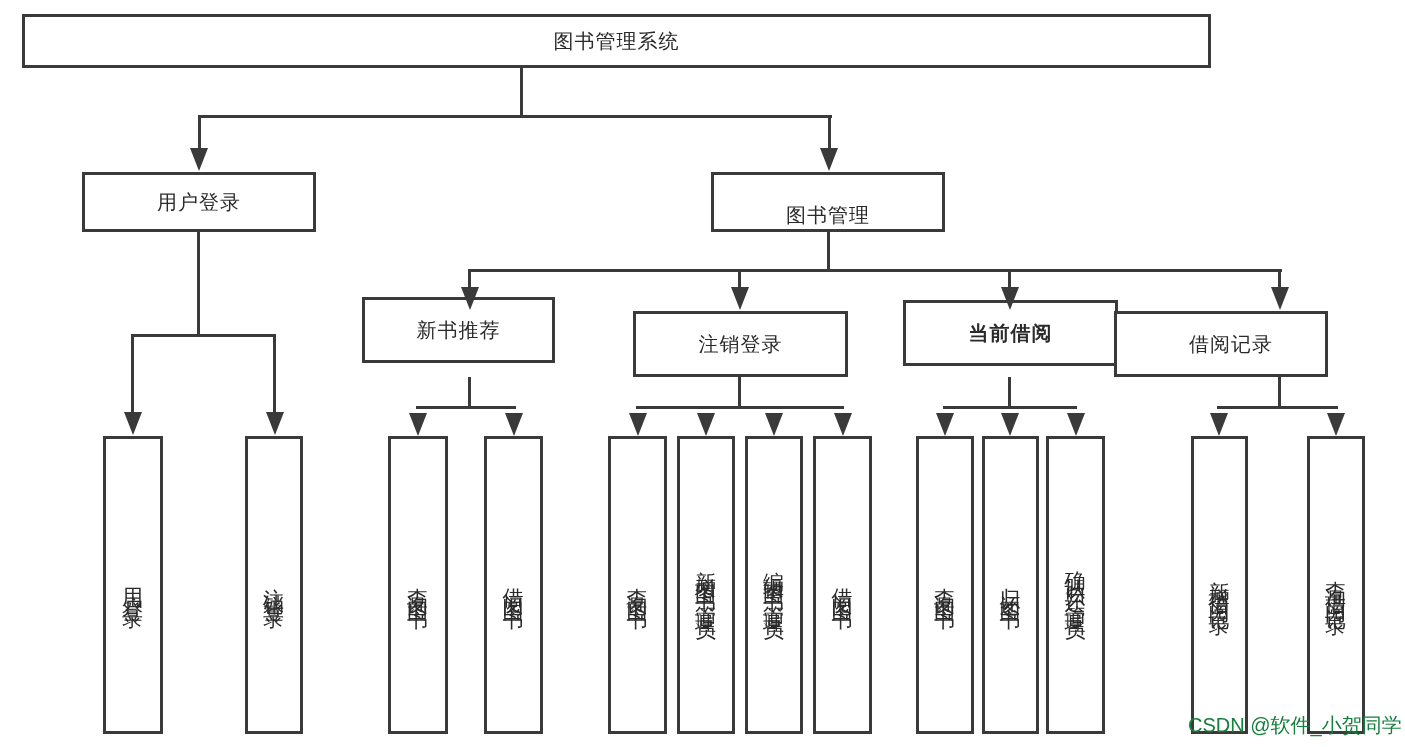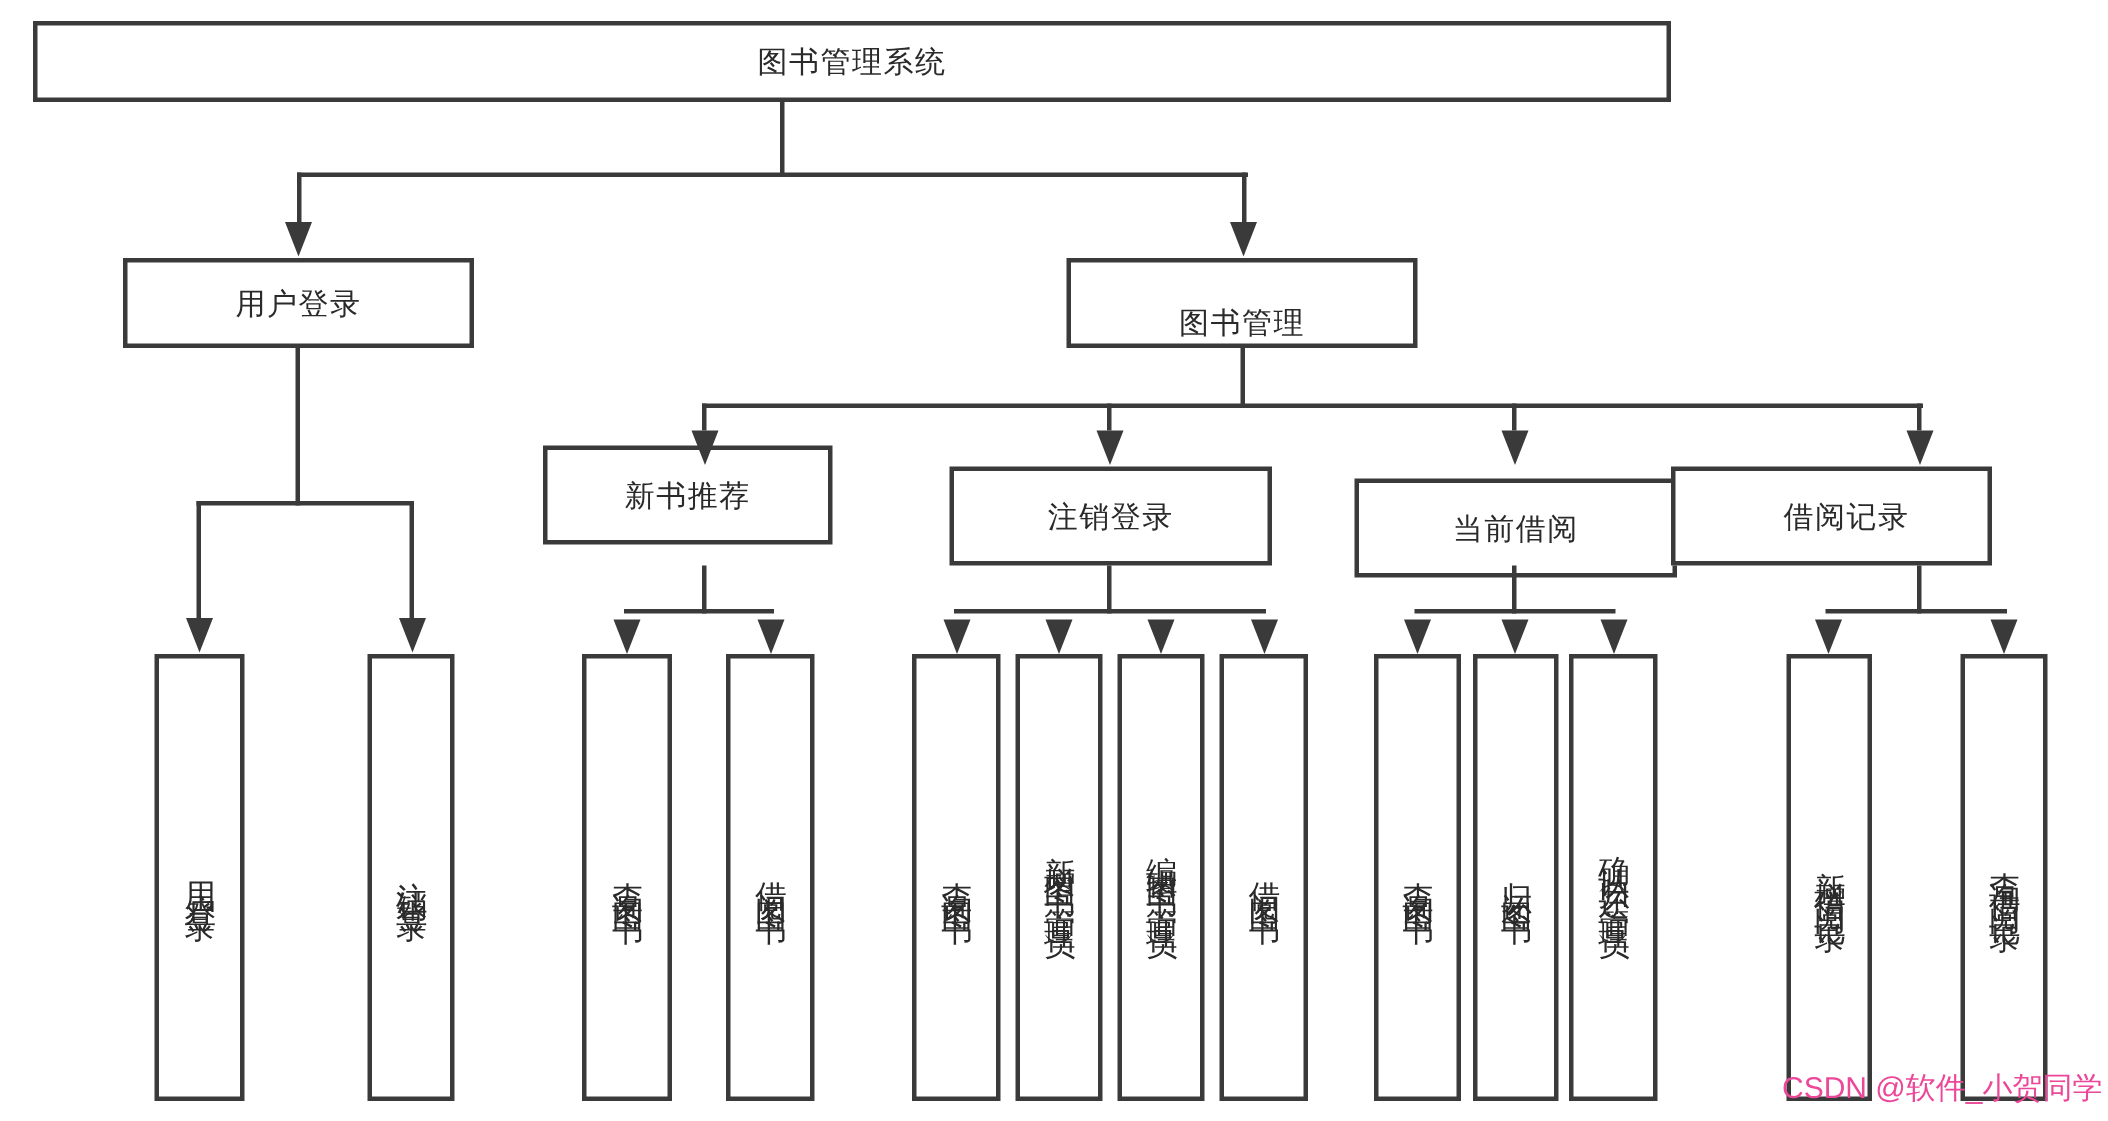--- a/index.html
+++ b/index.html
@@ -46,50 +46,50 @@
     height: 0;
     border-left: 9px solid transparent;
     border-right: 9px solid transparent;
     border-top: 23px solid #3a3a3a;
   }
   .watermark {
     position: absolute;
     left: 1188px;
     top: 712px;
     font-size: 20px;
-    color: #ec4899;
+    color: #15803d;
     white-space: nowrap;
   }
 </style>
 </head>
 <body>
 
 <div class="canvas">
 
-  <div class="box hbox" style="left:22px; top:14px; width:1092px; height:54px;">
+  <div class="box hbox" style="left:22px; top:14px; width:1189px; height:54px;">
     <span>图书管理系统</span>
   </div>
 
   <div class="box hbox" style="left:82px; top:172px; width:234px; height:60px;">
     <span>用户登录</span>
   </div>
 
   <div class="box hbox" style="left:711px; top:172px; width:234px; height:60px;align-items:flex-end;">
     <span>图书管理</span>
   </div>
 
   <div class="box hbox" style="left:362px; top:297px; width:193px; height:66px;">
     <span>新书推荐</span>
   </div>
 
   <div class="box hbox" style="left:633px; top:311px; width:215px; height:66px;">
     <span>注销登录</span>
   </div>
 
-  <div class="box hbox" style="left:903px; top:319px; width:215px; height:66px;">
+  <div class="box hbox" style="left:903px; top:300px; width:215px; height:66px;font-weight:bold;">
     <span>当前借阅</span>
   </div>
 
   <div class="box hbox" style="left:1114px; top:311px; width:214px; height:66px;padding-left:20px;">
     <span>借阅记录</span>
   </div>
 
   <div class="box vbox" style="left:103px; top:436px; width:60px; height:298px;">
     <span>用户登录</span>
   </div>

